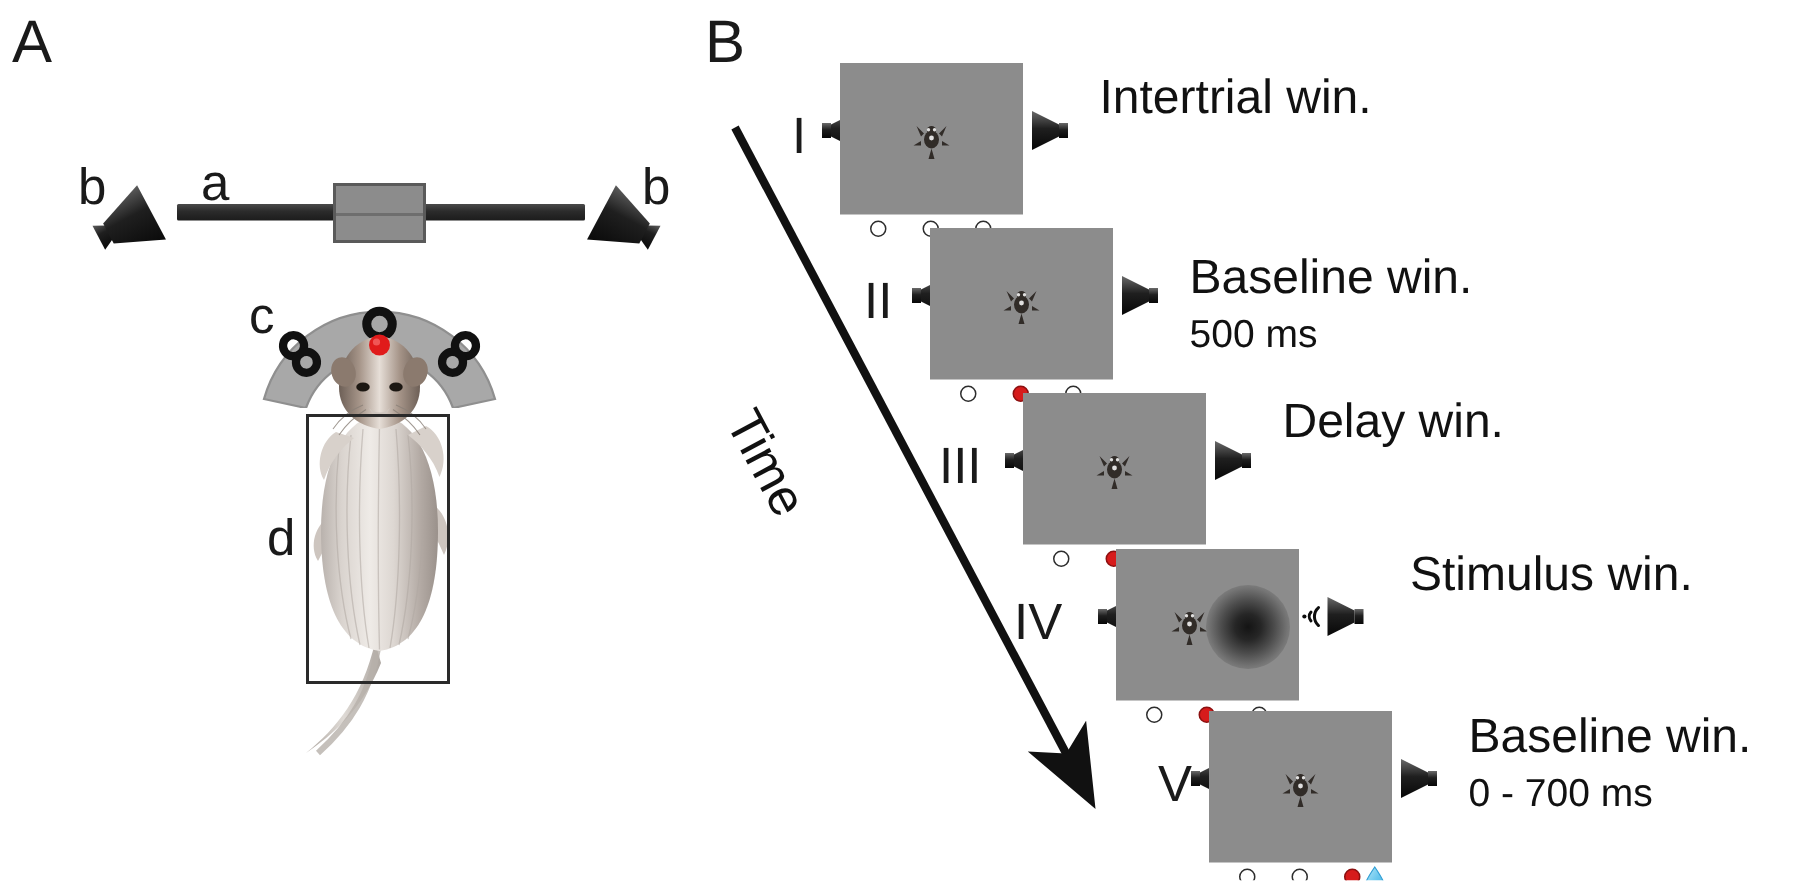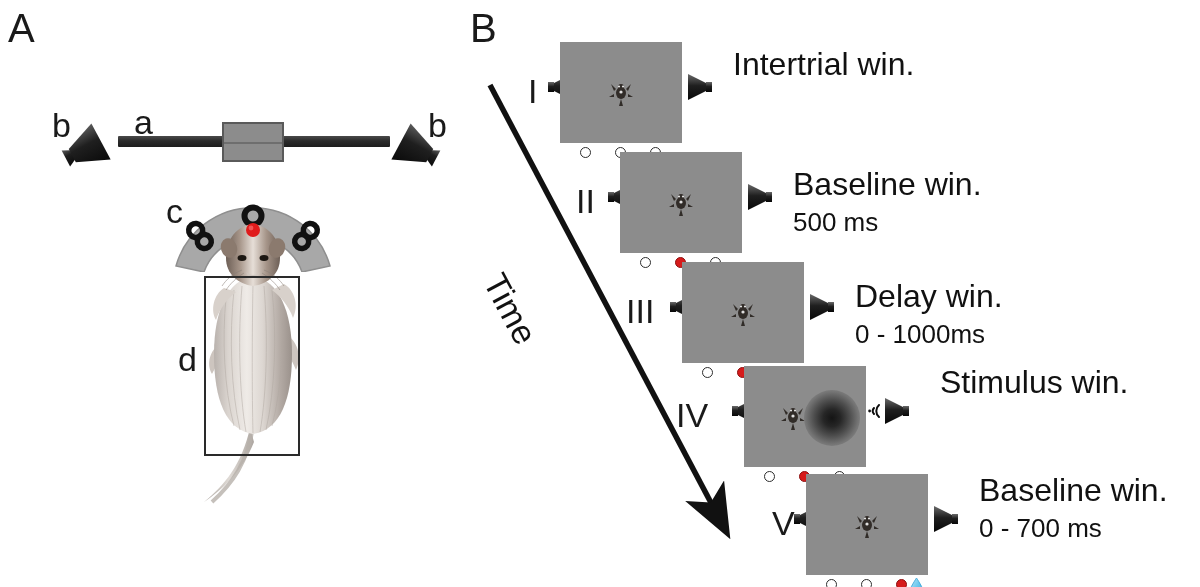--- a/index.html
+++ b/index.html
@@ -457,23 +457,22 @@
                 <stop offset="100%" stop-color="#070707"></stop>
           </linearGradient>
             </defs>
           <rect x="2" y="10" width="6" height="10" fill="url(#sg6)"></rect>
           <path d="M8 11 L8 19 L26 28 L26 2 Z" fill="url(#sg6)"></path>
         </svg>
       </div>
       <div class="port" style="left:46px; top:105px;"></div>
       <div class="port active" style="left:81px; top:105px;"></div>
       <div class="port" style="left:116px; top:105px;"></div>
-      <div class="stage-text" style="left:199px; top:2px;margin-top:16px;">
+      <div class="stage-text" style="left:199px; top:2px;">
         <span class="stage-title">Delay win.</span>
-        <span class="stage-sub">0 - 1000ms</span>
       </div>
     </div>
 
     <div class="stage" style="left:258px; top:366px;">
       <div class="stage-numeral" style="left:-42px; top:32px;">IV</div>
       <div class="spk" style="left:12px; top:30px;">
         <svg viewBox="0 0 30 30">
           <defs>
               <linearGradient id="sg7" x1="0" y1="0" x2="0" y2="1">
             <stop offset="0%" stop-color="#6a6a6a"></stop>

